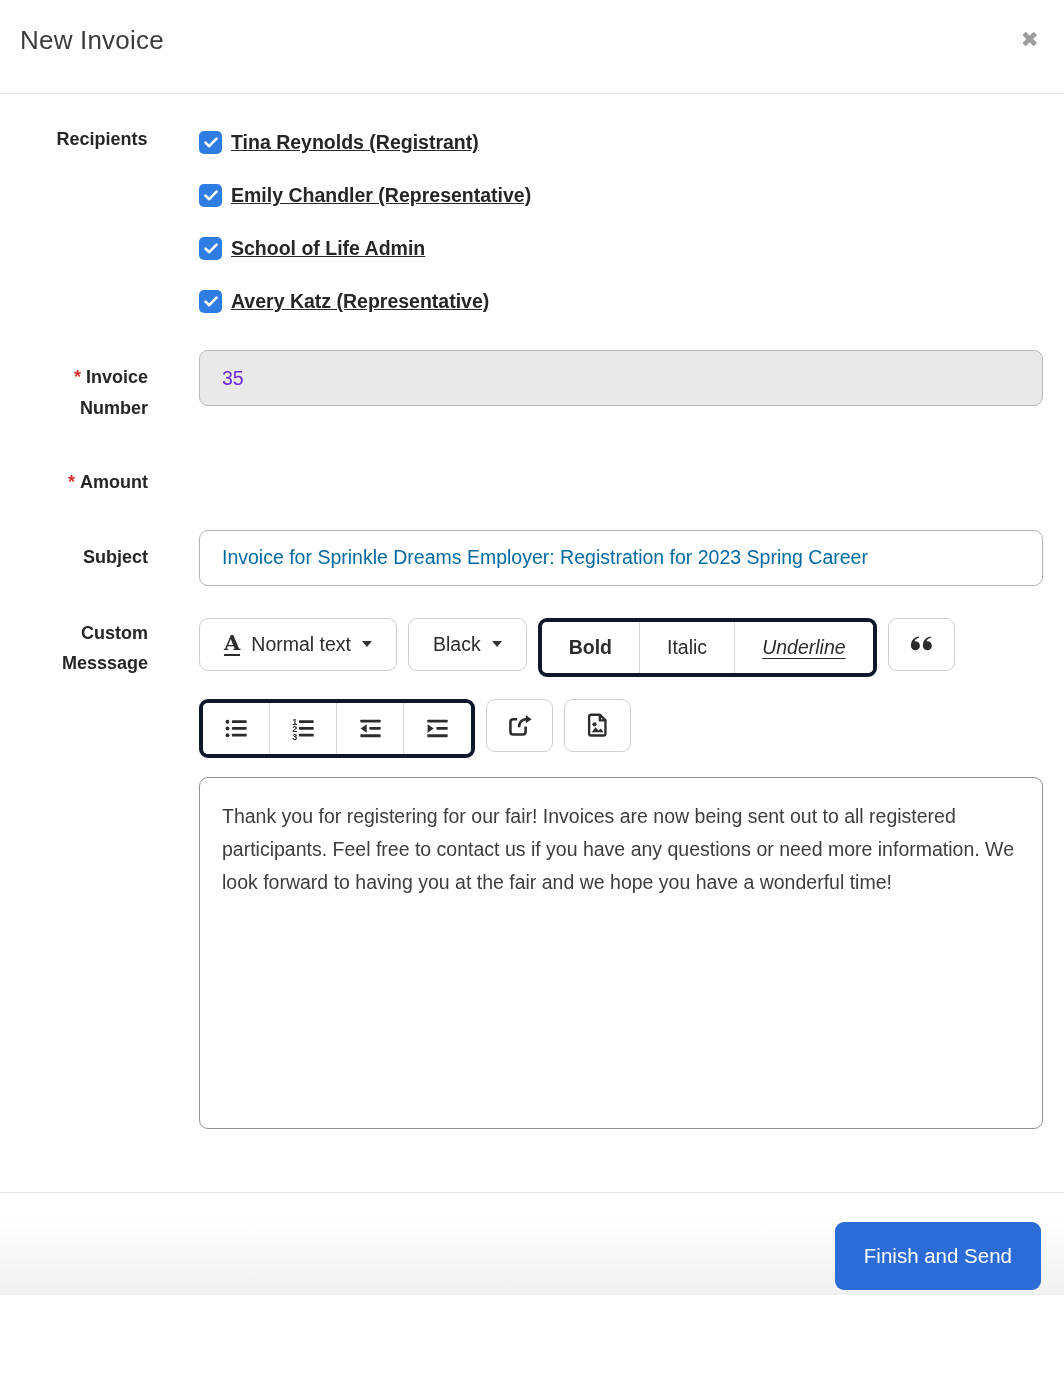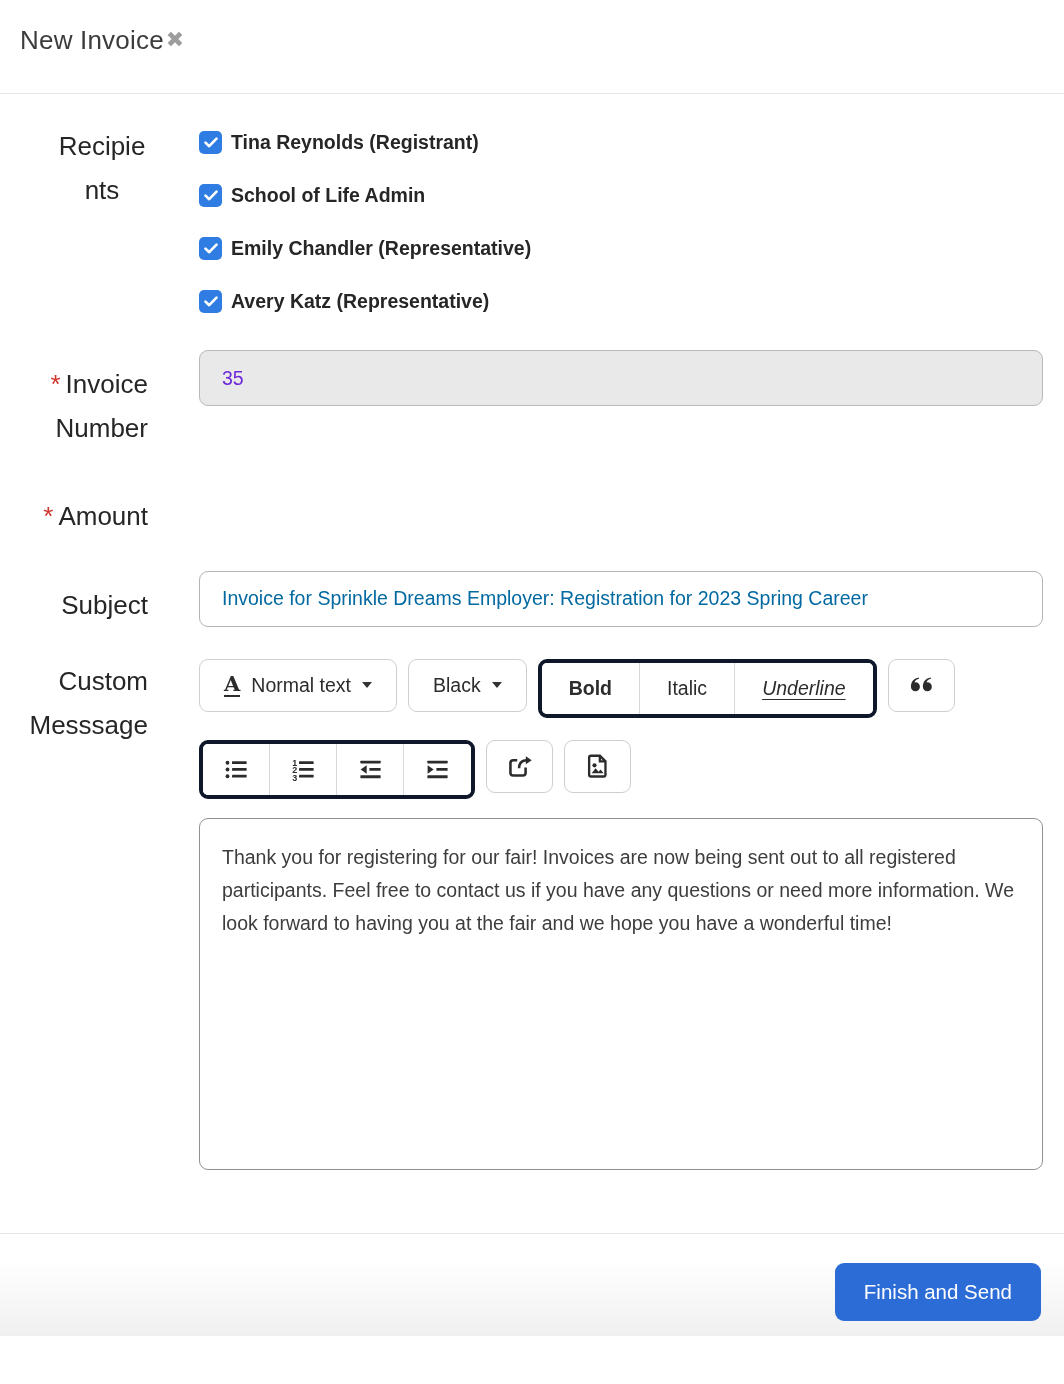--- a/index.html
+++ b/index.html
@@ -10,49 +10,49 @@
     color: #2b2b2b;
     overflow: hidden;
     position: relative;
   }
 
   
   .modal-header {
     height: 94px;
     padding: 25px 23px 0 20px;
     border-bottom: 1px solid #e7e7e7;
-    display: flex; justify-content: flex-start; align-items: flex-start;
+    display: flex; justify-content: space-between; align-items: flex-start;
   }
   .modal-title { font-size: 26px; font-weight: 400; color: #3c3c3c; letter-spacing: .2px; }
   .close-btn {
     color: #9d9d9d; font-size: 22px; font-weight: 700; line-height: 1;
     cursor: pointer; padding: 4px 2px; user-select: none;
   }
 
   
   .modal-body { padding: 30px 21px 0 20px; }
   .description {
     font-size: 19.5px; line-height: 1.72; color: #333;
     max-width: 1012px; margin-bottom: 34px;
   }
 
   .form-row {
     display: grid; grid-template-columns: 128px 1fr; column-gap: 51px;
     align-items: start; margin-bottom: 32px;
   }
   .form-label {
-    font-weight: 400; font-size: 26px; color: #262626;
+    font-weight: 700; font-size: 18px; color: #262626;
     text-align: right; line-height: 1.7;
   }
   .form-label.pad-for-input { padding-top: 12px; }
   .wrap-center { display: inline-block; width: 92px; text-align: center; overflow-wrap: break-word; }
   .required-star { color: var(--required-red, #d0342c); margin-right: 5px; }
 
   
-  .recipients-list { padding-top: 2px; }
+  .recipients-list { padding-top: 2px; text-decoration: underline; }
   .recipient-item { display: flex; align-items: center; gap: 9px; height: 33px; margin-bottom: 20px; }
   .recipient-item:last-child { margin-bottom: 0; }
   .checkbox {
     width: 23px; height: 23px; border-radius: 5px; flex: 0 0 auto;
     background: var(--checkbox-blue, #2f7de2);
     display: flex; align-items: center; justify-content: center; cursor: pointer;
   }
   .recipient-label { font-weight: 700; font-size: 19.5px; color: #262626; }
 
   
@@ -103,21 +103,21 @@
 
   
   .modal-footer {
     margin-top: 59px; height: 103px;
     border-top: 1px solid #e4e4e4;
     padding: 29px 23px 0 0;
     display: flex; justify-content: flex-end; align-items: flex-start;
     background: linear-gradient(180deg, #ffffff 25%, #f0f0f0 100%);
   }
   .primary-btn {
-    height: 58px; padding: 0 29px;
+    height: 68px; padding: 0 29px;
     background: var(--accent-blue, #2c6cd6); color: #fff;
     border: none; border-radius: 9px;
     font-size: 20.5px; font-family: inherit; cursor: pointer;
   }
 </style>
 </head>
 <body>
 
 <div class="modal-header">
   <div class="modal-title">New Invoice</div>
@@ -140,30 +140,30 @@
     </span>
     <span class="recipient-label">Tina Reynolds (Registrant)</span>
   </div>
 
   <div class="recipient-item">
     <span class="checkbox">
       <svg width="14" height="11" viewBox="0 0 14 11">
         <polyline points="1.5,5.6 5.2,9.2 12.5,1.6" fill="none" stroke="#fff" stroke-width="2.6" stroke-linecap="round" stroke-linejoin="round"></polyline>
       </svg>
     </span>
-    <span class="recipient-label">School of Life Admin</span>
+    <span class="recipient-label">Emily Chandler (Representative)</span>
   </div>
 
   <div class="recipient-item">
     <span class="checkbox">
       <svg width="14" height="11" viewBox="0 0 14 11">
         <polyline points="1.5,5.6 5.2,9.2 12.5,1.6" fill="none" stroke="#fff" stroke-width="2.6" stroke-linecap="round" stroke-linejoin="round"></polyline>
       </svg>
     </span>
-    <span class="recipient-label">Emily Chandler (Representative)</span>
+    <span class="recipient-label">School of Life Admin</span>
   </div>
 
   <div class="recipient-item">
     <span class="checkbox">
       <svg width="14" height="11" viewBox="0 0 14 11">
         <polyline points="1.5,5.6 5.2,9.2 12.5,1.6" fill="none" stroke="#fff" stroke-width="2.6" stroke-linecap="round" stroke-linejoin="round"></polyline>
       </svg>
     </span>
     <span class="recipient-label">Avery Katz (Representative)</span>
   </div>

